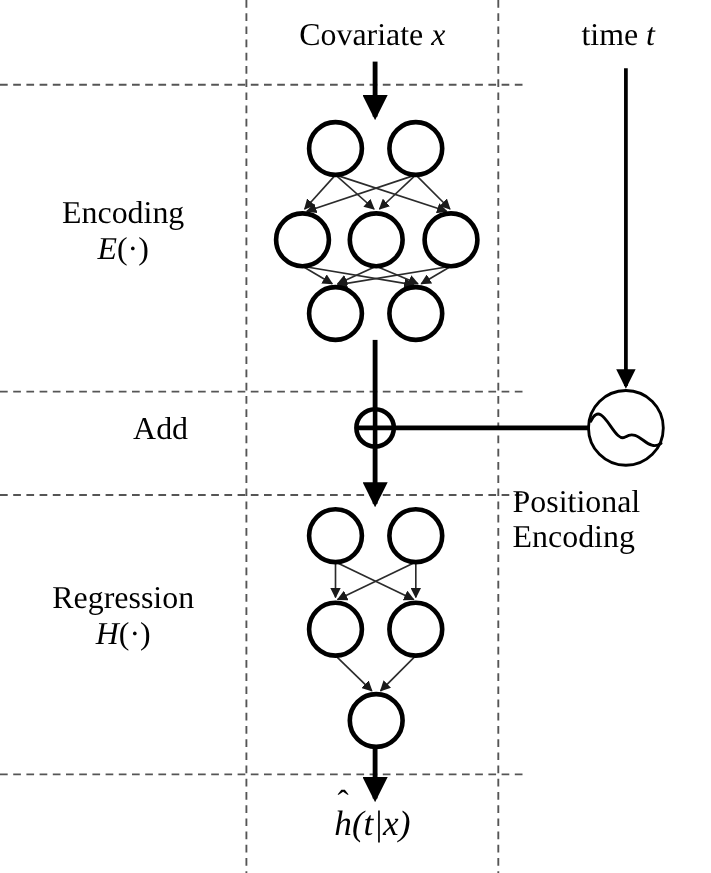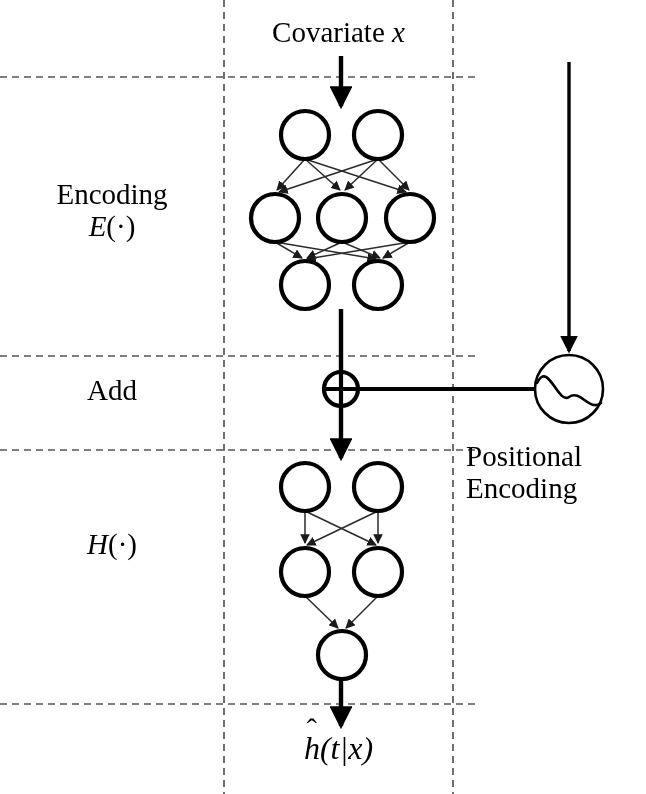--- a/index.html
+++ b/index.html
@@ -147,33 +147,37 @@
         <circle cx="342" cy="655" r="24"></circle>
       </g>
       <line x1="341" y1="679" x2="341" y2="726" stroke="#000000" stroke-width="4.4" marker-end="url(#arrowThick)"></line>
     </g>
   </svg>
 
   <div class="lbl io-label" style="left:224px; top:16px; width:229px;">
     <span>Covariate </span><span class="it">x</span>
   </div>
 
+  <div class="lbl io-label" style="left:478px; top:16px; width:168px;">
+    <span>time </span><span class="it">t</span>
+  </div>
 
   <div class="lbl row-label" style="left:0px; top:178px; width:224px;">
     <div>Encoding</div>
     <div>
       <span class="it">E</span><span>(·)</span>
     </div>
   </div>
 
-  <div class="lbl row-label" style="left:0px; top:374px; width:224px;">
+  <div class="lbl row-label" style="left:0px; top:374px; width:224px;padding-left:34px;">
     <div>Add</div>
   </div>
 
   <div class="lbl row-label" style="left:0px; top:528px; width:224px;">
+    <div>Regression</div>
     <div>
       <span class="it">H</span><span>(·)</span>
     </div>
   </div>
 
   <div class="lbl pe-label" style="left:466px; top:440px; width:180px;">
     <div>Positional</div>
     <div>Encoding</div>
   </div>
 

